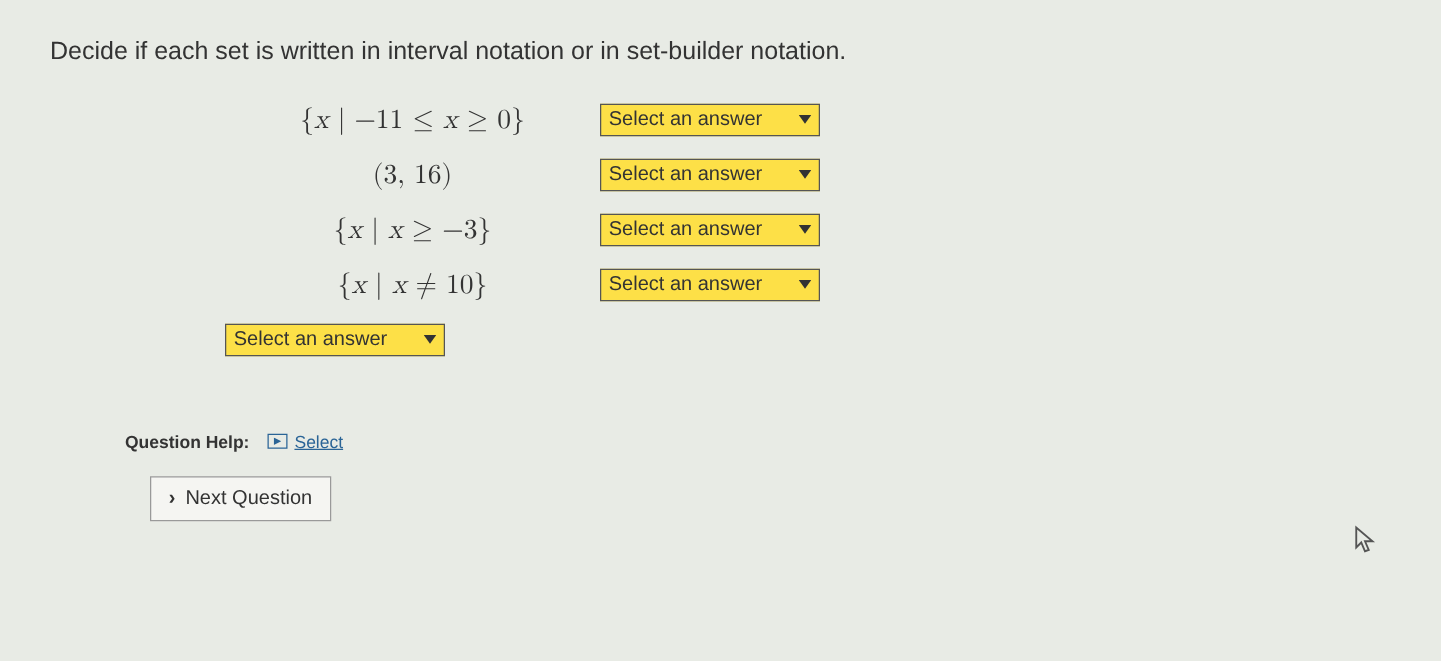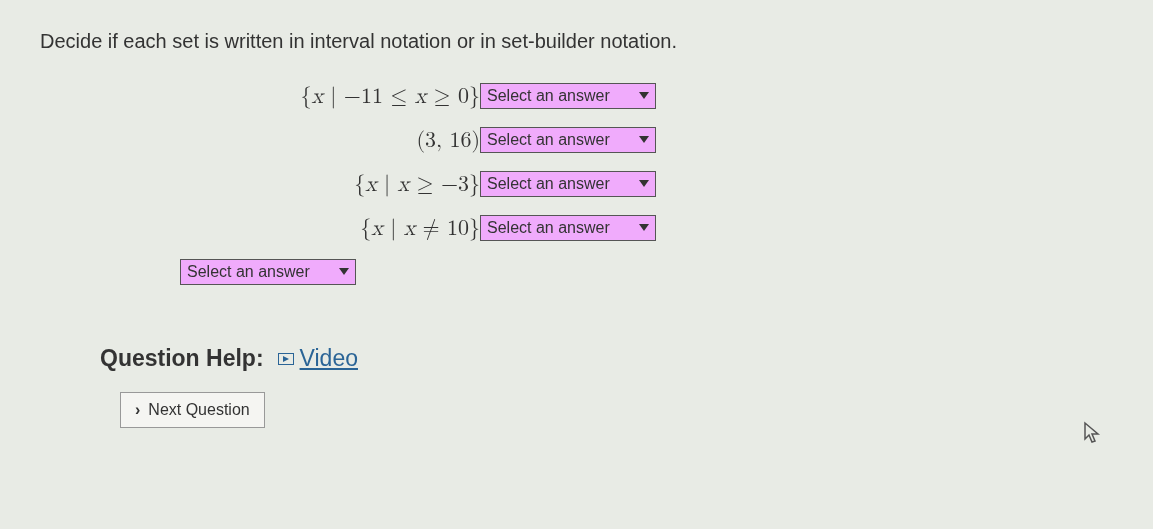--- a/index.html
+++ b/index.html
@@ -22,34 +22,34 @@
     }
     .rows {
       display: grid;
       grid-template-columns: 300px 200px;
       row-gap: 18px;
       margin-left: 140px;
     }
     .math {
       font-family: "Cambria Math", "Latin Modern Math", Georgia, serif;
       font-size: 22px;
-      text-align: right;
+      text-align: center;
       align-self: center;
       white-space: nowrap;
     }
     .math .var {
       font-style: italic;
     }
     .select-wrap {
       display: flex;
       align-items: center;
     }
     .select {
       border: 1px solid #555;
-      background: #f0abfc;
+      background: #fde047;
       padding: 3px 22px 3px 6px;
       font-size: 16px;
       color: #333;
       position: relative;
       cursor: pointer;
       min-width: 176px;
       display: inline-block;
     }
     .select .chev {
       position: absolute;
@@ -58,21 +58,21 @@
       transform: translateY(-50%);
     }
     .chev svg {
       width: 10px;
       height: 8px;
       display: block;
     }
     .help-row {
       margin-top: 60px;
       margin-left: 60px;
-      font-size: 23px;
+      font-size: 14px;
       display: flex;
       align-items: center;
       gap: 14px;
     }
     .help-label {
       font-weight: bold;
       color: #333;
     }
     .video-link {
       color: #2a6496;
@@ -188,21 +188,21 @@
 </div>
 
 <div class="help-row">
   <span class="help-label">Question Help:</span>
   <span class="video-link">
     <span class="play-box">
       <svg viewBox="0 0 6 6">
           <path d="M0 0 L6 3 L0 6 Z" fill="#2a6496"></path>
         </svg>
     </span>
-    <span>Video</span>
+    <span>Select</span>
   </span>
 </div>
 
 <div class="next-btn">
   <span class="caret">›</span>
   <span>Next Question</span>
 </div>
 
 <span class="cursor-icon">
   <svg width="20" height="24" viewBox="0 0 20 24">

